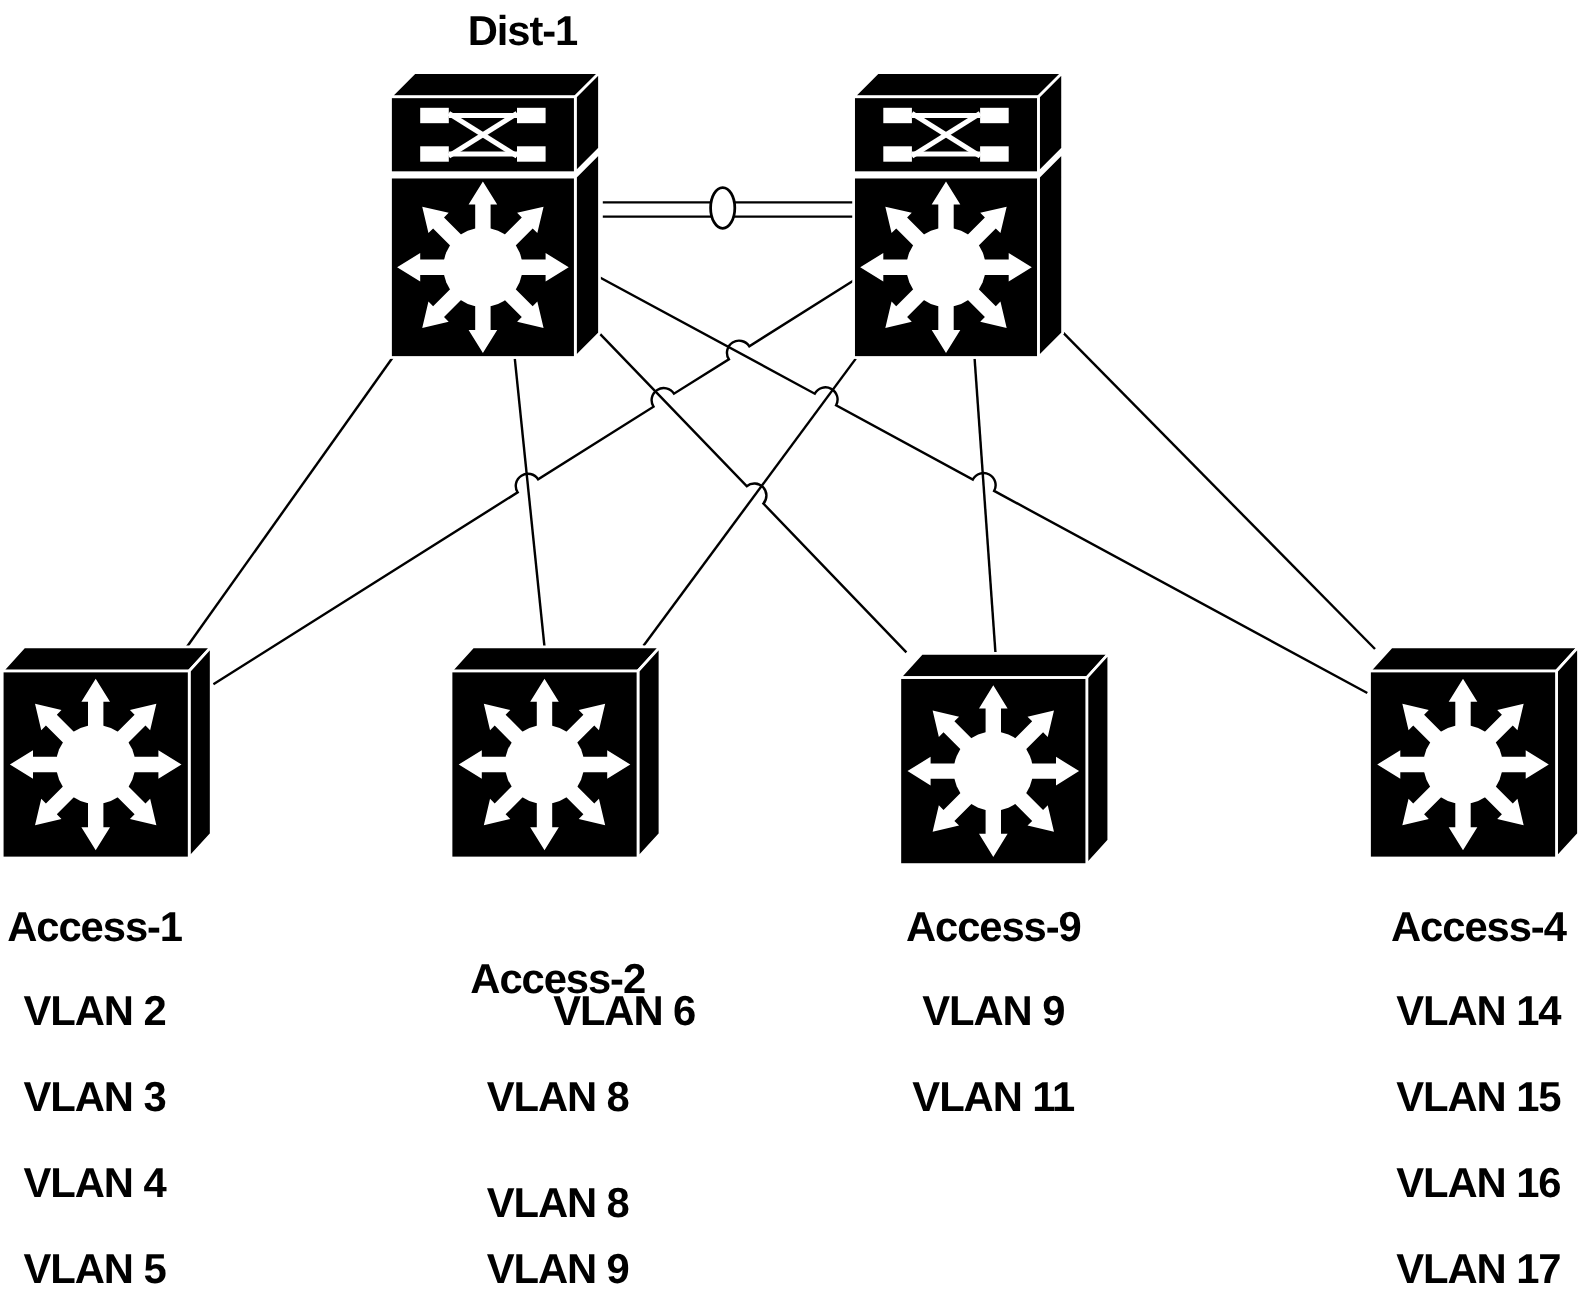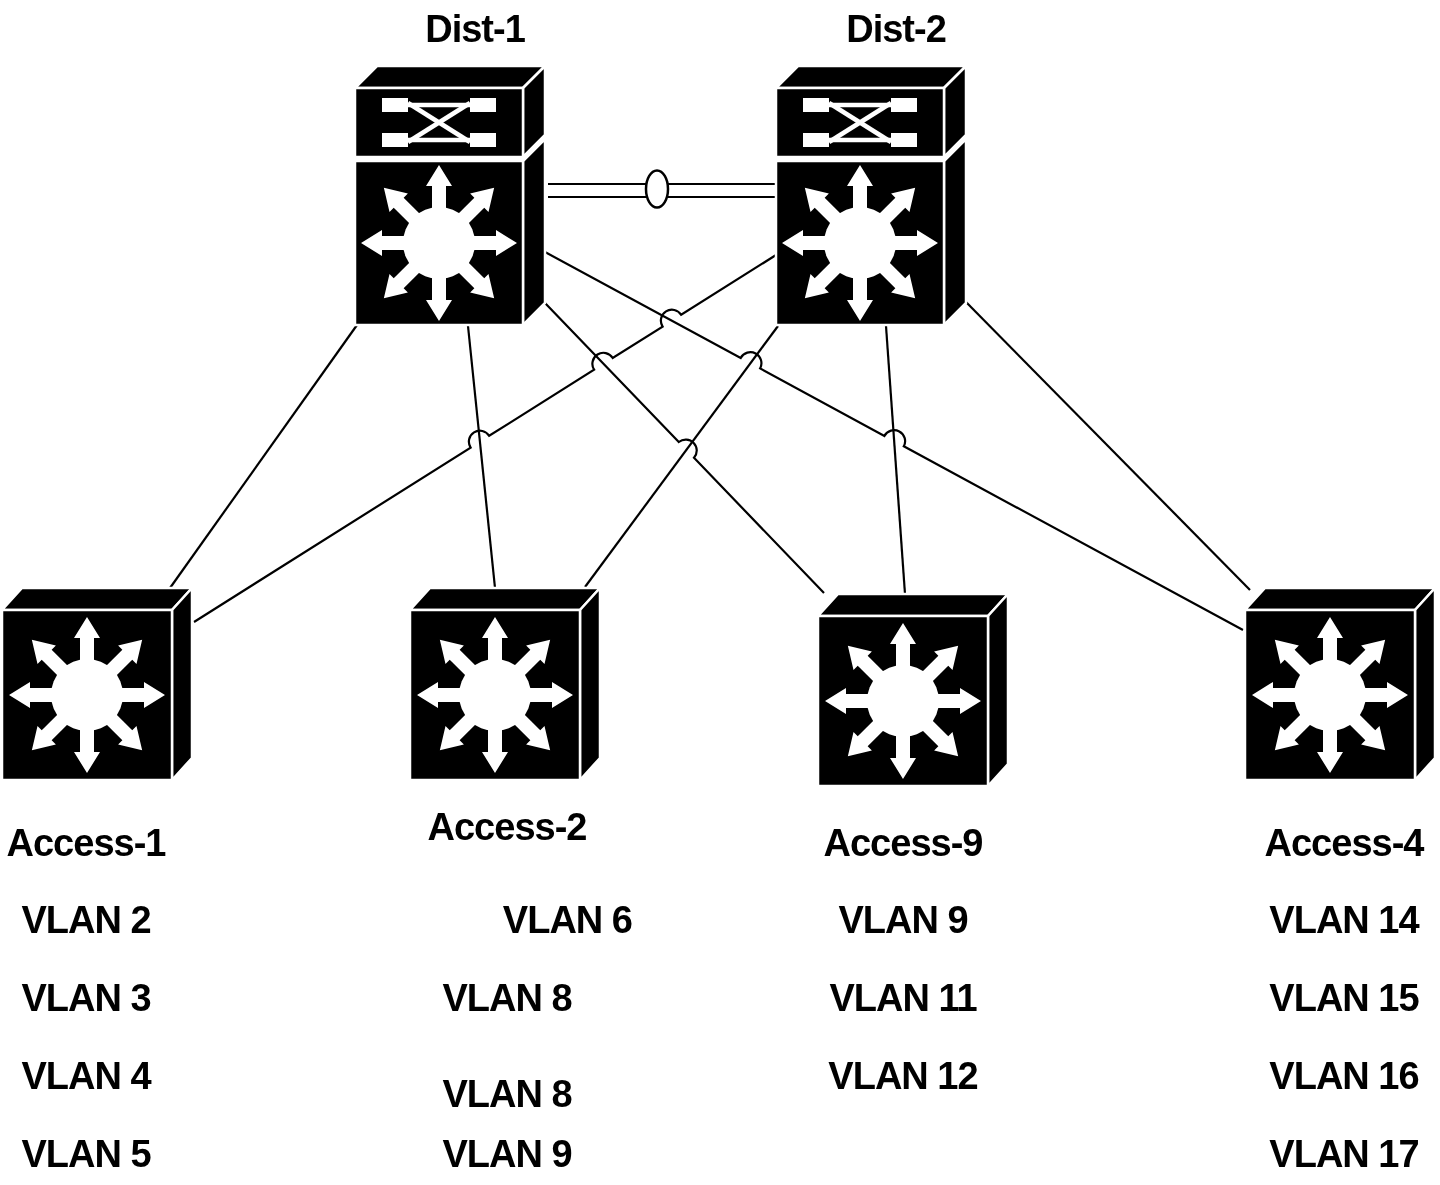--- a/index.html
+++ b/index.html
@@ -105,38 +105,36 @@
       <use href="#ml-switch" transform="translate(355,88)"></use>
       <use href="#ml-switch" transform="translate(776,88)"></use>
       <use href="#wg-switch" transform="translate(2,610)"></use>
       <use href="#wg-switch" transform="translate(410,610)"></use>
       <use href="#wg-switch" transform="translate(818,616)"></use>
       <use href="#wg-switch" transform="translate(1245,610)"></use>
     </g>
   </svg>
 
   <div class="t" style="left:350px; top:10px;">Dist-1</div>
-  <div class="t" style="left:771px; top:10px;">Dist-2</div>
 
   <div class="t" style="left:-39px; top:824px;">Access-1</div>
   <div class="t" style="left:-39px; top:901px;">VLAN 2</div>
   <div class="t" style="left:-39px; top:979px;">VLAN 3</div>
   <div class="t" style="left:-39px; top:1057px;">VLAN 4</div>
   <div class="t" style="left:-39px; top:1135px;">VLAN 5</div>
 
-  <div class="t" style="left:382px; top:808px;">Access-2</div>
+  <div class="t" style="left:382px; top:872px;">Access-2</div>
   <div class="t" style="left:382px; top:901px;text-align:right;">VLAN 6</div>
   <div class="t" style="left:382px; top:979px;">VLAN 8</div>
   <div class="t" style="left:382px; top:1075px;">VLAN 8</div>
   <div class="t" style="left:382px; top:1135px;">VLAN 9</div>
 
   <div class="t" style="left:778px; top:824px;">Access-9</div>
   <div class="t" style="left:778px; top:901px;">VLAN 9</div>
   <div class="t" style="left:778px; top:979px;">VLAN 11</div>
-  <div class="t" style="left:778px; top:1057px;">VLAN 12</div>
 
   <div class="t" style="left:1219px; top:824px;">Access-4</div>
   <div class="t" style="left:1219px; top:901px;">VLAN 14</div>
   <div class="t" style="left:1219px; top:979px;">VLAN 15</div>
   <div class="t" style="left:1219px; top:1057px;">VLAN 16</div>
   <div class="t" style="left:1219px; top:1135px;">VLAN 17</div>
 
 </div>
 
 </body></html>

